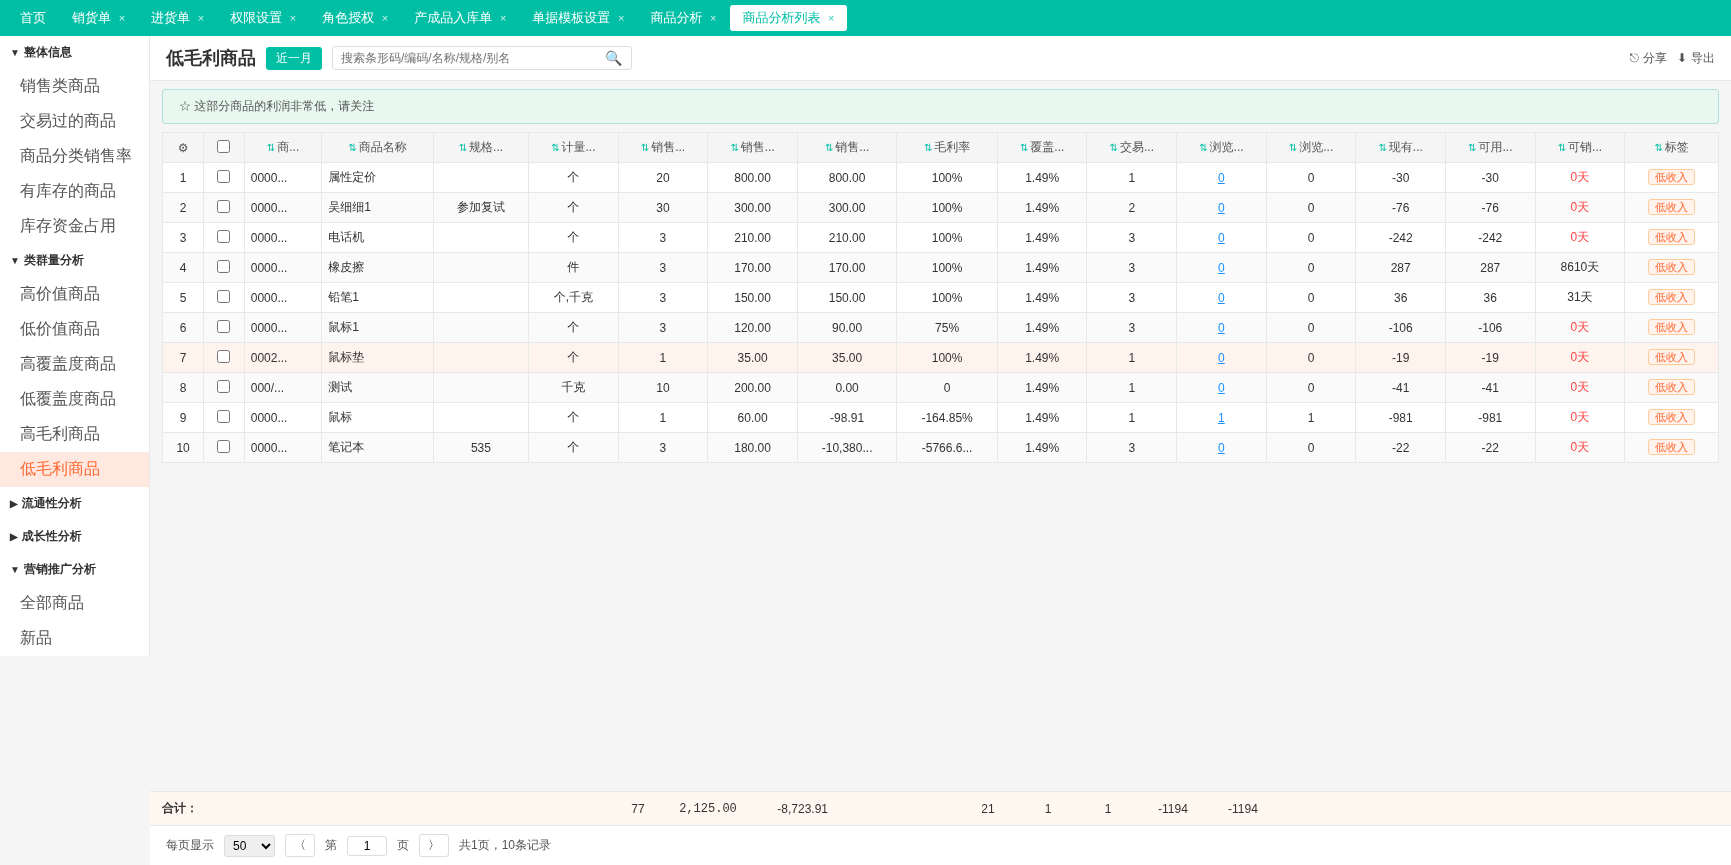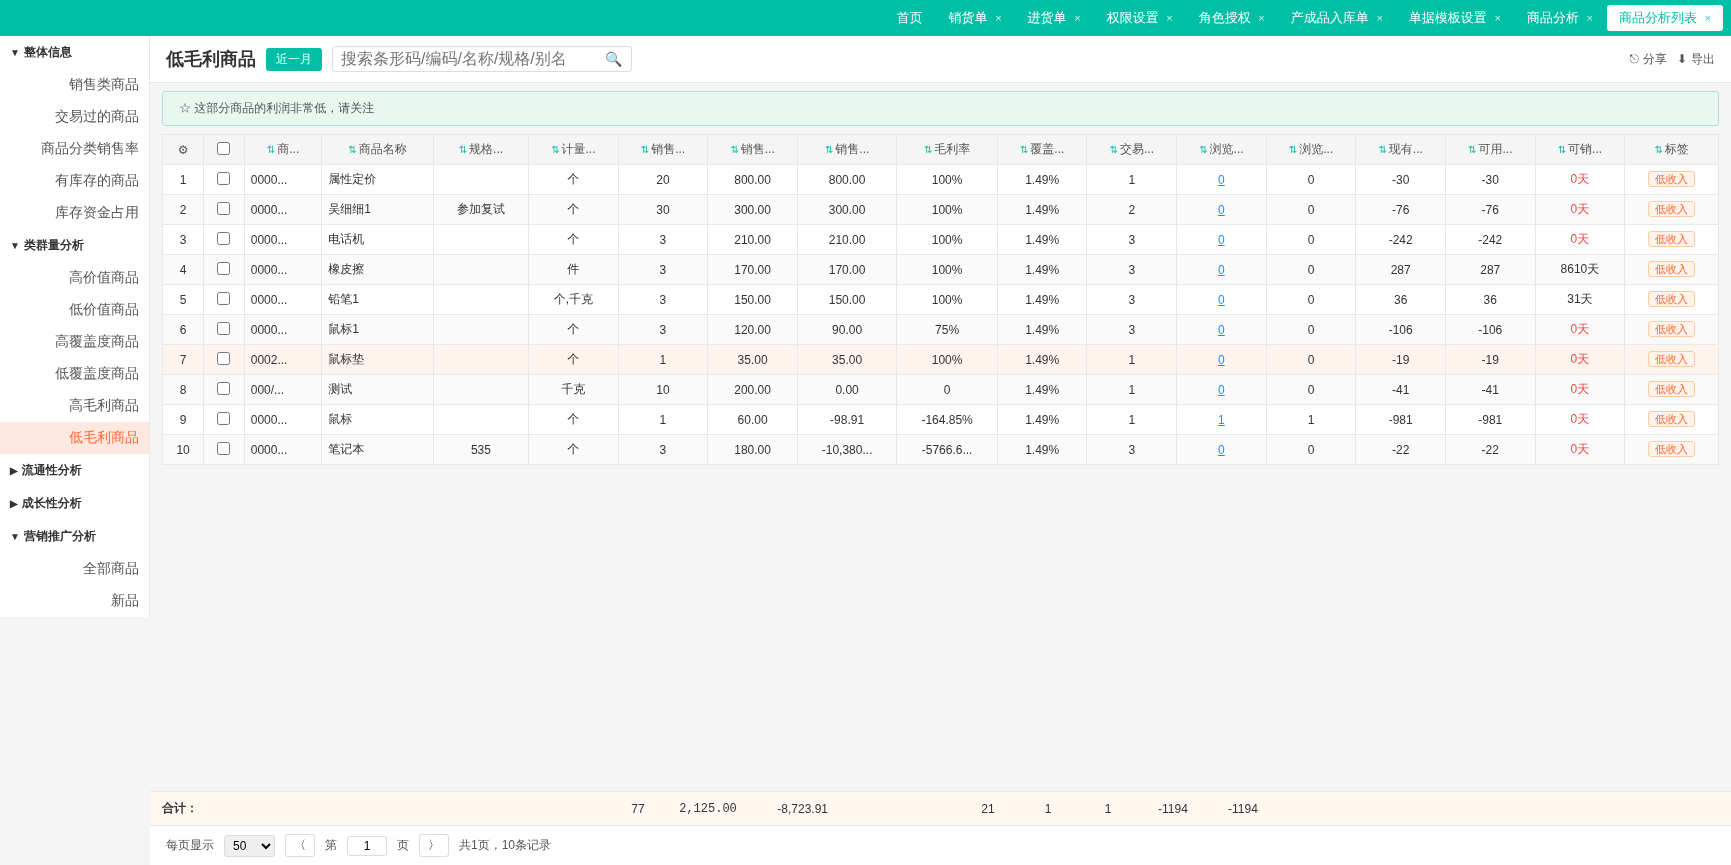--- a/index.html
+++ b/index.html
@@ -6,21 +6,20 @@
     body { font-family: 'Microsoft YaHei', Arial, sans-serif; font-size: 12px; background: #f5f5f5; color: #333; }
 
     
     .top-nav {
       background: #00bfa5;
       display: flex;
       align-items: center;
       height: 36px;
       padding: 0 8px;
       gap: 2px;
-      justify-content: flex-end;
     }
     .nav-item {
       color: #fff;
       padding: 4px 12px;
       cursor: pointer;
       border-radius: 3px;
       white-space: nowrap;
       font-size: 13px;
     }
     .nav-item.active { background: #fff; color: #00bfa5; }
@@ -44,22 +43,21 @@
       color: #333;
       cursor: pointer;
       font-size: 12px;
       font-weight: bold;
     }
     .sidebar-group-header .arrow { margin-right: 4px; font-size: 10px; }
     .sidebar-item {
       padding: 7px 10px 7px 20px;
       cursor: pointer;
       color: #555;
-      font-size: 14px;
-      text-align: right;
+      font-size: 16px;
     }
     .sidebar-item.active { background: #ffe8e0; color: #ff6b35; }
     .sidebar-wrapper { position: relative; }
 
     
     .main-content {
       flex: 1;
       display: flex;
       flex-direction: column;
       overflow: hidden;
@@ -95,21 +93,21 @@
       align-items: center;
       border: 1px solid #ddd;
       border-radius: 3px;
       padding: 3px 8px;
       background: #fff;
       max-width: 300px;
     }
     .search-box input {
       border: none;
       outline: none;
-      font-size: 16px;
+      font-size: 12px;
       flex: 1;
       color: #737373;
     }
     .search-icon { color: #00bfa5; font-size: 14px; cursor: pointer; }
     .header-actions { margin-left: auto; display: flex; gap: 10px; align-items: center; }
     .action-btn {
       display: flex;
       align-items: center;
       gap: 4px;
       color: #555;

